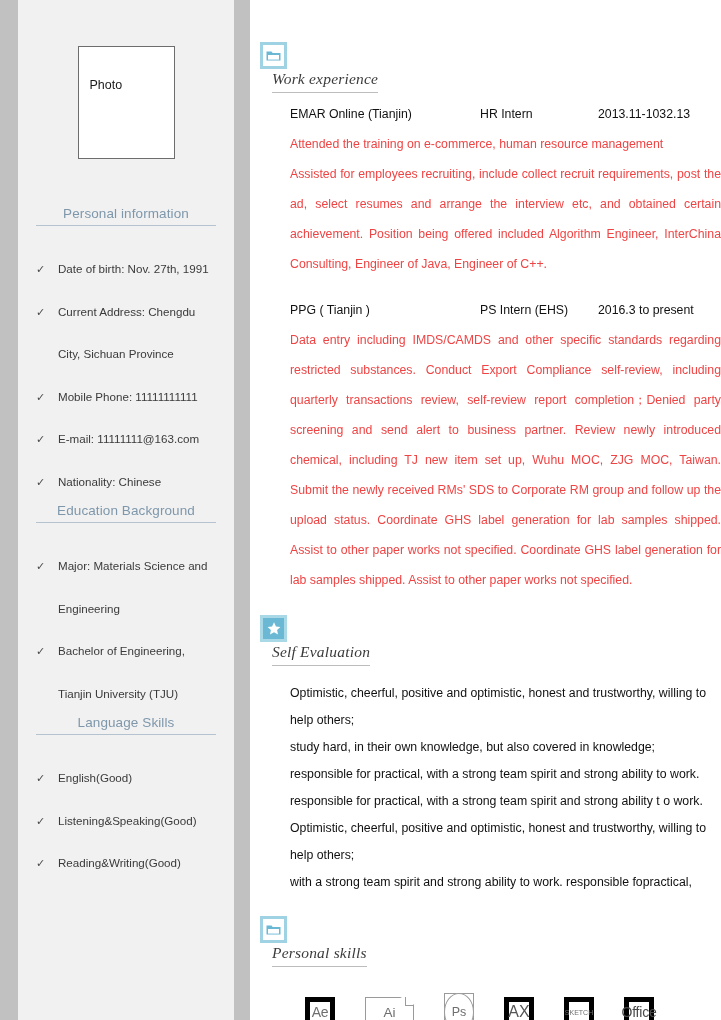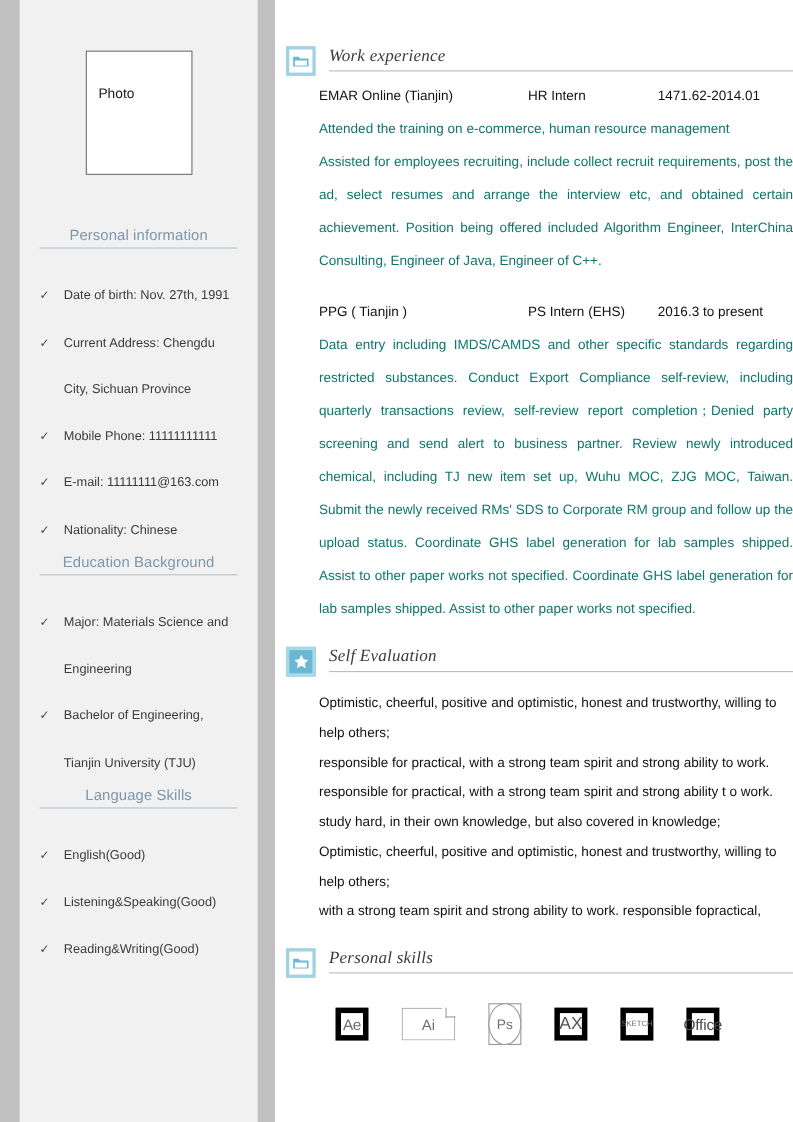--- a/index.html
+++ b/index.html
@@ -109,20 +109,21 @@
     box-sizing: border-box;
     padding: 0 0 0 10px;
     position: relative;
   }
 
   .section-head {
     display: flex;
     align-items: flex-start;
     margin-top: 0;
     position: relative;
+    flex-direction: column;
   }
   .sec-icon {
     width: 27px;
     height: 27px;
     flex: 0 0 27px;
     box-sizing: border-box;
     border: 3px solid #9fd2e2;
     background: #ffffff;
     display: flex;
     align-items: center;
@@ -162,21 +163,21 @@
     color: #111;
     line-height: 30px;
     white-space: nowrap;
   }
   .job-company { width: 190px; flex: 0 0 190px; }
   .job-role { width: 118px; flex: 0 0 118px; }
   .job-dates { flex: 1 1 auto; }
 
   .para {
     font-size: 12.3px;
-    color: #0f766e;
+    color: #ef4444;
     line-height: 30px;
     text-align: justify;
     text-justify: inter-word;
     margin: 0;
     padding-right: 0px;
   }
   .para.left { text-align: left; }
   .eval-para {
     font-size: 12.3px;
     color: #111;
@@ -341,21 +342,21 @@
         <div class="sec-title">Work experience</div>
         <div class="sec-underline"></div>
       </div>
     </div>
 
     <div class="body-block" style="padding-top:3px;">
 
       <div class="job-head">
         <span class="job-company">EMAR Online (Tianjin)</span>
         <span class="job-role">HR Intern</span>
-        <span class="job-dates">1471.62-2014.01</span>
+        <span class="job-dates">2013.11-1032.13</span>
       </div>
       <p class="para left">Attended the training on e-commerce, human resource management</p>
       <p class="para">Assisted for employees recruiting, include collect recruit requirements, post the ad, select resumes and arrange the interview etc, and obtained certain achievement. Position being offered included Algorithm Engineer, InterChina Consulting, Engineer of Java, Engineer of C++.</p>
 
       <div class="job-head" style="margin-top:16px;">
         <span class="job-company">PPG ( Tianjin )</span>
         <span class="job-role">PS Intern (EHS)</span>
         <span class="job-dates">2016.3 to present</span>
       </div>
       <p class="para">Data entry including IMDS/CAMDS and other specific standards regarding restricted substances. Conduct Export Compliance self-review, including quarterly transactions review, self-review report completion；Denied party screening and send alert to business partner. Review newly introduced chemical, including TJ new item set up, Wuhu MOC, ZJG MOC, Taiwan. Submit the newly received RMs' SDS to Corporate RM group and follow up the upload status. Coordinate GHS label generation for lab samples shipped. Assist to other paper works not specified. Coordinate GHS label generation for lab samples shipped. Assist to other paper works not specified.</p>
@@ -369,22 +370,22 @@
         </svg>
       </div>
       <div class="sec-title-wrap">
         <div class="sec-title">Self Evaluation</div>
         <div class="sec-underline"></div>
       </div>
     </div>
 
     <div class="body-block" style="padding-top:11px;">
       <p class="eval-para">Optimistic, cheerful, positive and optimistic, honest and trustworthy, willing to help others;</p>
+      <p class="eval-para">study hard, in their own knowledge, but also covered in knowledge;</p>
       <p class="eval-para">responsible for practical, with a strong team spirit and strong ability to work. responsible for practical, with a strong team spirit and strong ability t o work.</p>
-      <p class="eval-para">study hard, in their own knowledge, but also covered in knowledge;</p>
       <p class="eval-para">Optimistic, cheerful, positive and optimistic, honest and trustworthy, willing to help others;</p>
       <p class="eval-para">with a strong team spirit and strong ability to work. responsible fopractical,</p>
     </div>
 
     <div class="section-head" style="margin-top:19px;">
       <div class="sec-icon">
         <svg width="15" height="12" viewBox="0 0 15 12" aria-hidden="true">
           <path d="M0.5 1.5 h5 l1.2 1.6 h7.8 v7.4 h-14 z" fill="#6bb8d4"></path>
           <rect x="2" y="5" width="11" height="4.6" fill="#ffffff"></rect>
         </svg>

